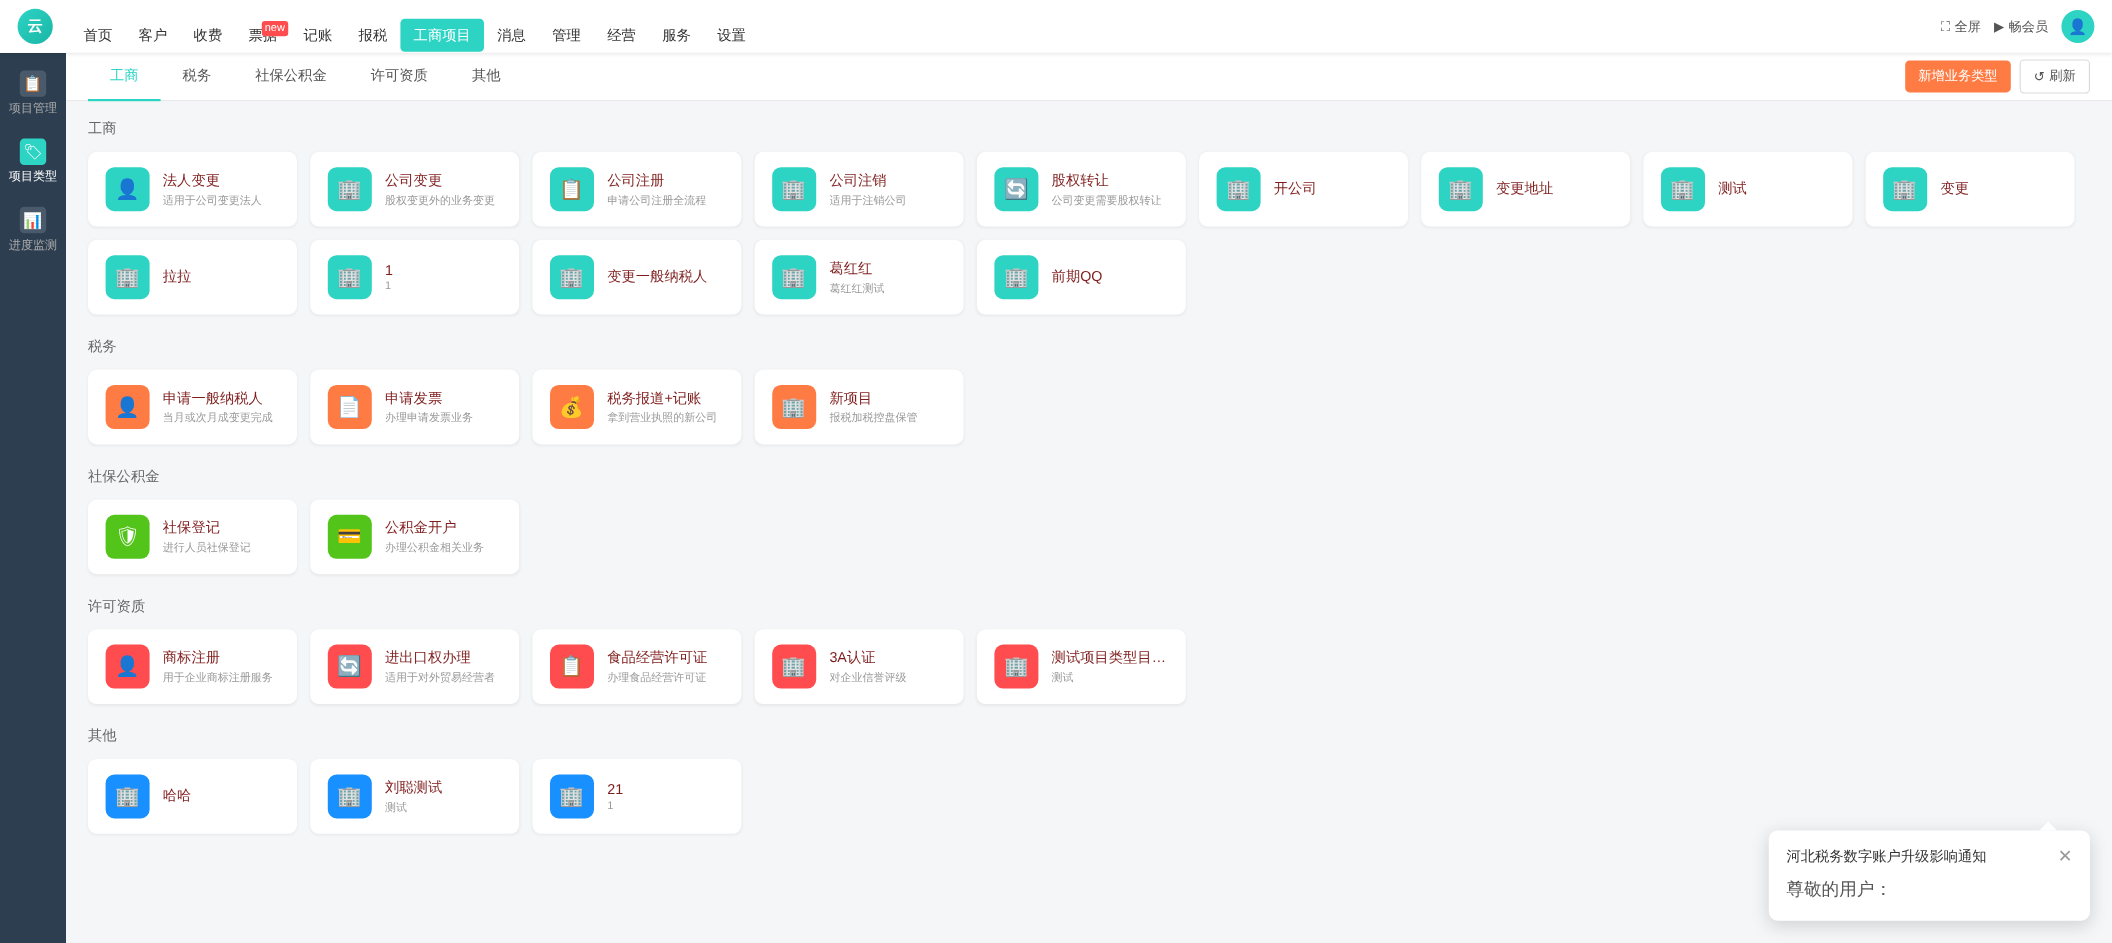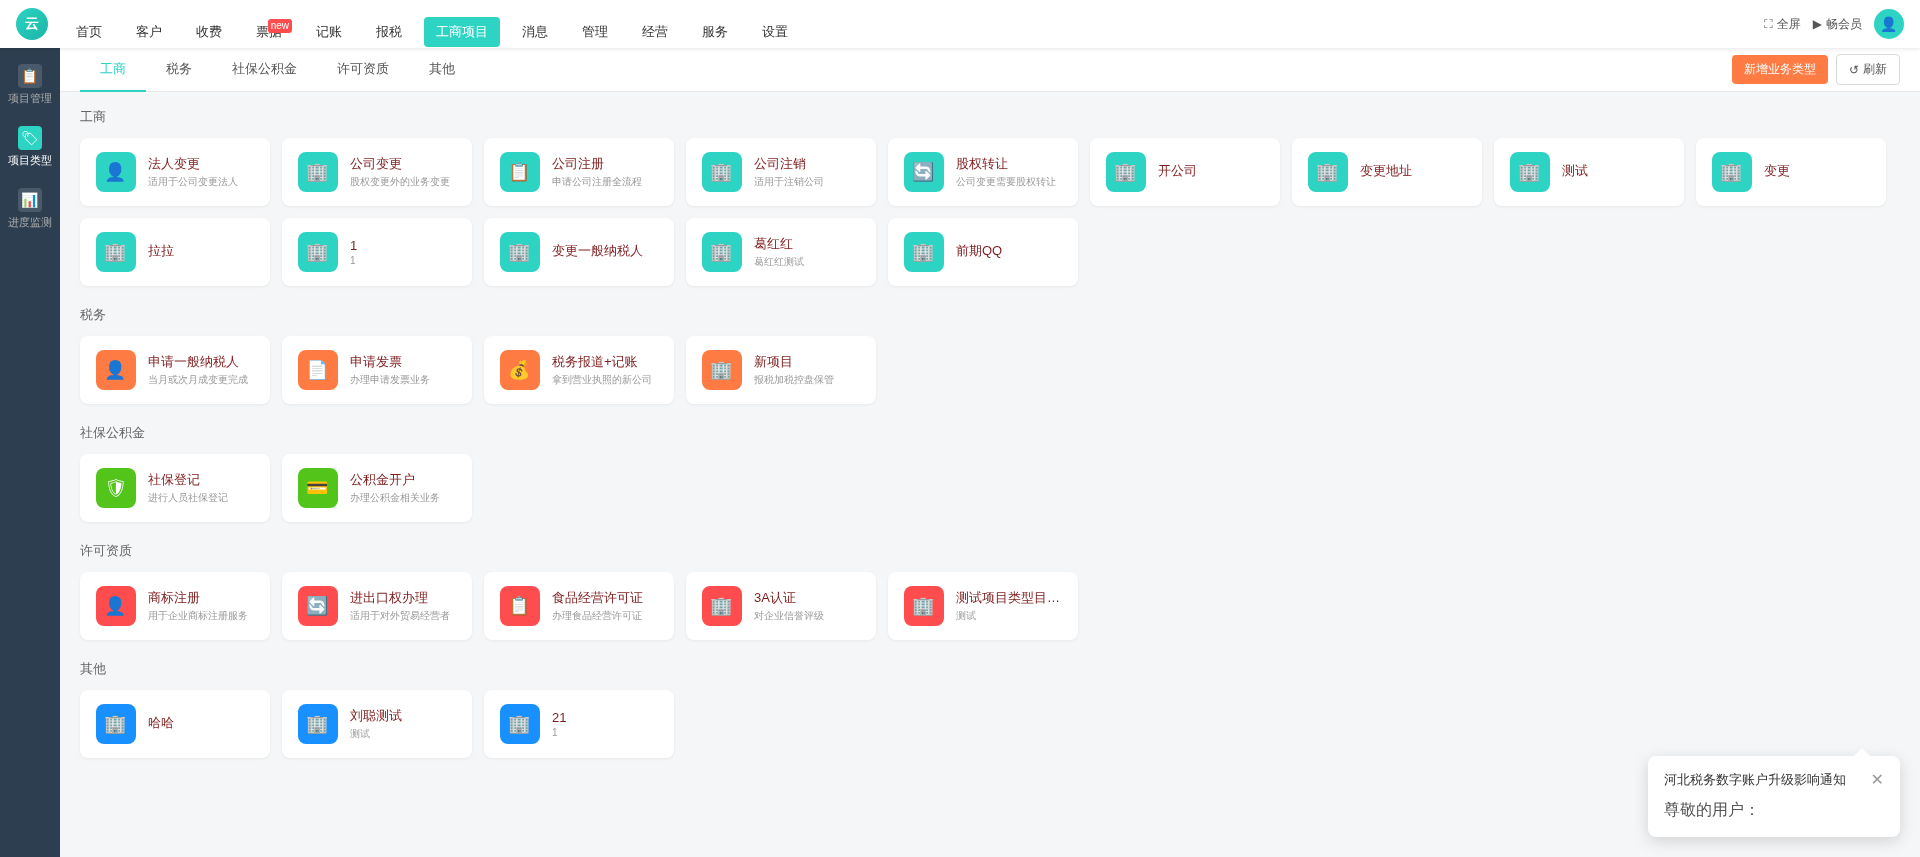--- a/index.html
+++ b/index.html
@@ -20,21 +20,21 @@
     .top-nav .logo {
       width: 32px; height: 32px;
       background: linear-gradient(135deg, #2dd4c4, #1ab5a6);
       border-radius: 50%;
       display: flex; align-items: center; justify-content: center;
       color: #fff; font-weight: bold; font-size: 14px;
       margin-right: 16px;
       flex-shrink: 0;
     }
     .nav-items {
-      display: flex; align-items: flex-end; gap: 10px; flex: 1; margin-top: 16px;
+      display: flex; align-items: flex-end; gap: 0; flex: 1; margin-top: 16px;
     }
     .nav-item {
       padding: 6px 12px;
       cursor: pointer;
       border-radius: 4px;
       font-size: 13px;
       color: #333;
       white-space: nowrap;
       position: relative;
     }
@@ -221,21 +221,21 @@
       white-space: nowrap;
       overflow: hidden;
       text-overflow: ellipsis;
     }
 
     
     .notification-popup {
       position: fixed;
       bottom: 20px;
       right: 20px;
-      width: 252px;
+      width: 292px;
       background: #fff;
       border-radius: 8px;
       box-shadow: 0 4px 16px rgba(0,0,0,0.15);
       padding: 14px 16px;
       z-index: 200;
     }
     .notif-header {
       display: flex; justify-content: space-between; align-items: center;
       margin-bottom: 8px;
     }

